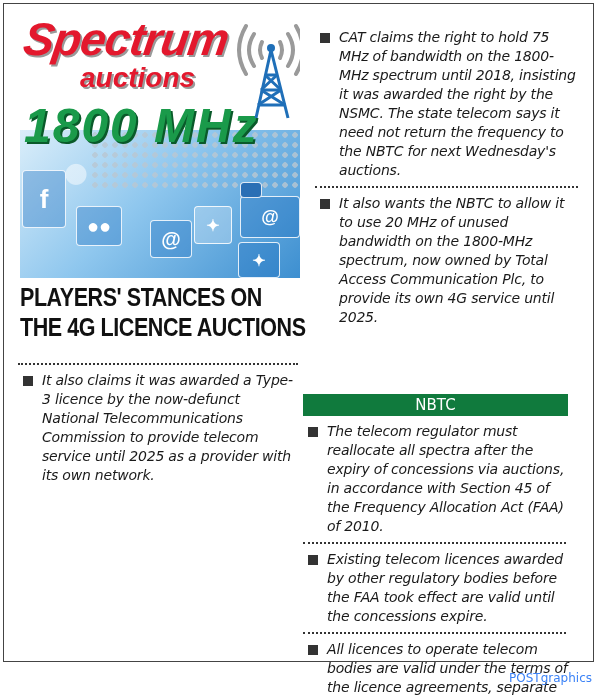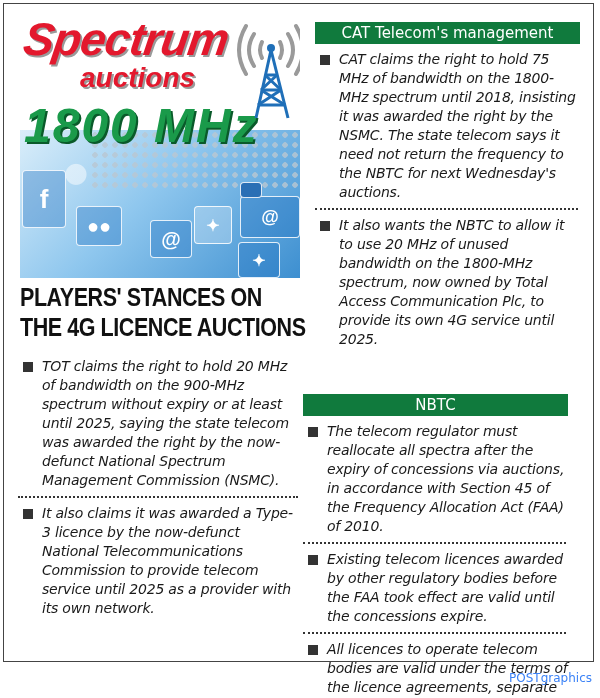--- a/index.html
+++ b/index.html
@@ -82,39 +82,34 @@
     <circle cx="39" cy="28" r="4" fill="#1f6fb8"></circle>
   </svg>
 </div>
 
 <div class="headline">
   <div>PLAYERS' STANCES ON</div>
   <div>THE 4G LICENCE AUCTIONS</div>
 </div>
 
 <div class="section cat">
-  <div class="sec-head">CAT Telecom's management</div>
   <div style="height:6px"></div>
   <div class="item">
     <span class="bullet"></span>
     <p>CAT claims the right to hold 75 MHz of bandwidth on the 1800-MHz spectrum until 2018, insisting it was awarded the right by the NSMC. The state telecom says it need not return the frequency to the NBTC for next Wednesday's auctions.</p>
   </div>
   <div class="sep"></div>
   <div class="item">
     <span class="bullet"></span>
     <p>It also wants the NBTC to allow it to use 20 MHz of unused bandwidth on the 1800-MHz spectrum, now owned by Total Access Communication Plc, to provide its own 4G service until 2025.</p>
   </div>
 </div>
 
 <div class="section tot">
   <div style="height:6px"></div>
-  <div class="item">
-    <span class="bullet"></span>
-    <p>TOT claims the right to hold 20 MHz of bandwidth on the 900-MHz spectrum without expiry or at least until 2025, saying the state telecom was awarded the right by the now-defunct National Spectrum Management Commission (NSMC).</p>
-  </div>
   <div class="sep"></div>
   <div class="item">
     <span class="bullet"></span>
     <p>It also claims it was awarded a Type-3 licence by the now-defunct National Telecommunications Commission to provide telecom service until 2025 as a provider with its own network.</p>
   </div>
 </div>
 
 <div class="section nbtc">
   <div class="sec-head">NBTC</div>
   <div style="height:6px"></div>

